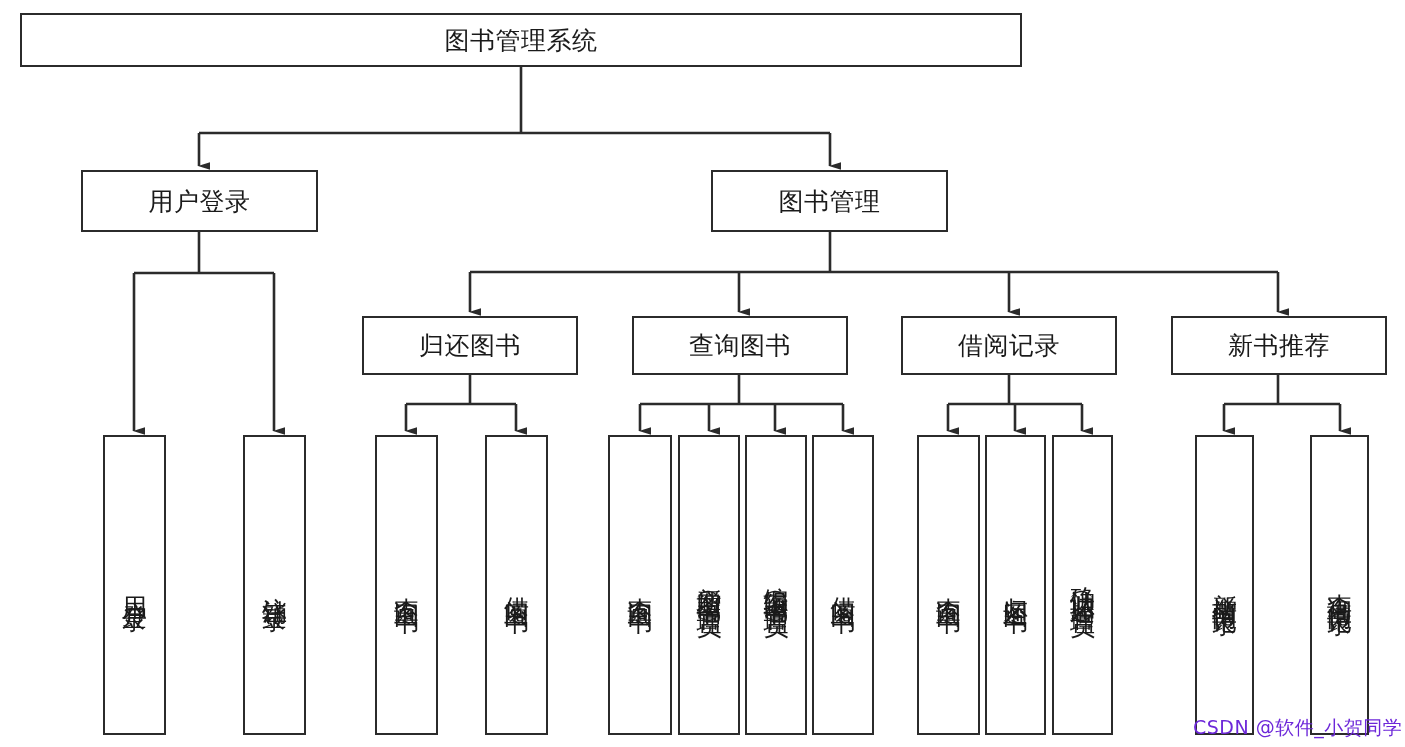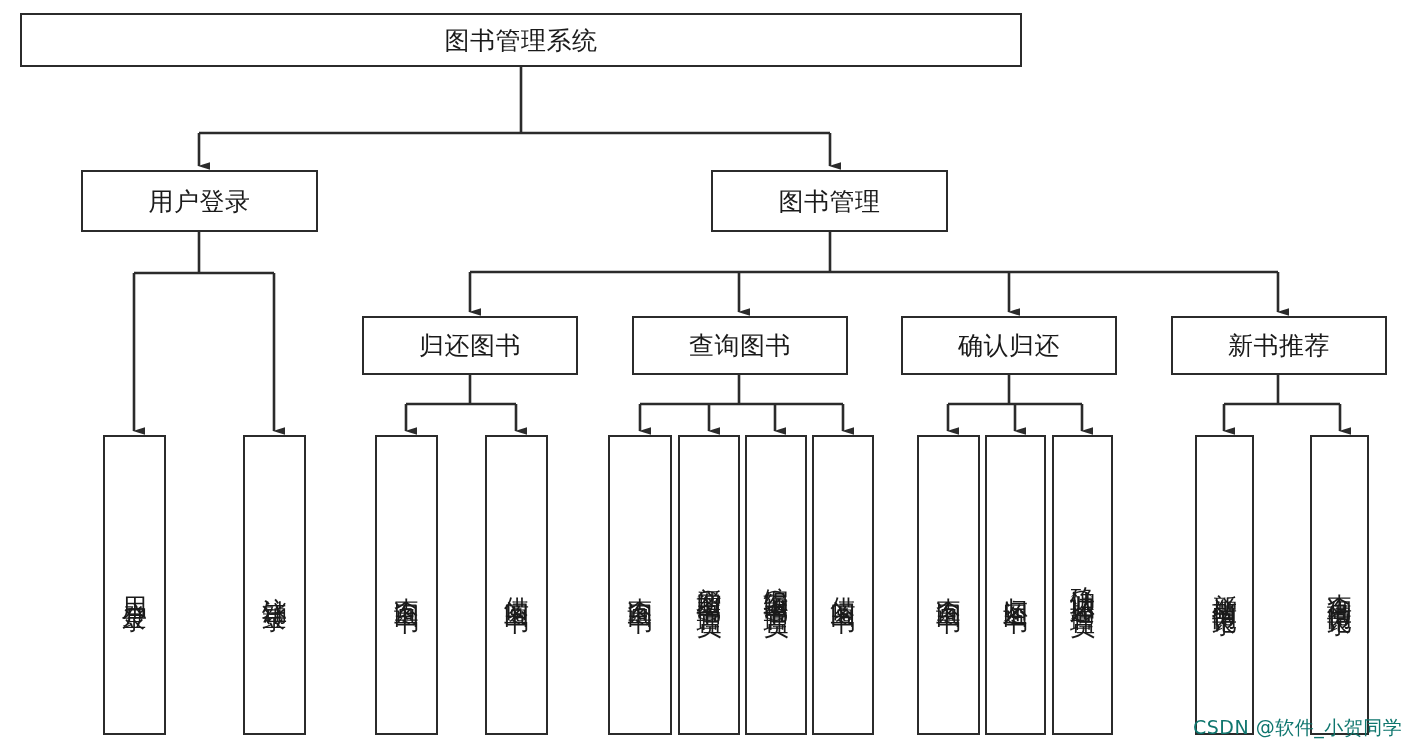--- a/index.html
+++ b/index.html
@@ -50,21 +50,21 @@
   .node.vertical .label {
     writing-mode: vertical-rl;
     text-orientation: upright;
     font-size: 25px;
     letter-spacing: 4px;
     line-height: 1;
     max-height: 100%;
   }
   #watermark {
     position: absolute;
-    color: #0f766e;
+    color: #6d28d9;
     font-size: 19px;
     white-space: nowrap;
     letter-spacing: 0.5px;
   }
 </style>
 </head>
 <body>
 
 <div id="canvas">
 
@@ -129,21 +129,21 @@
     <span class="label">图书管理</span>
   </div>
 
   <div class="node horizontal" style="left:362px; top:316px; width:216px; height:59px;">
     <span class="label">归还图书</span>
   </div>
   <div class="node horizontal" style="left:632px; top:316px; width:216px; height:59px;">
     <span class="label">查询图书</span>
   </div>
   <div class="node horizontal" style="left:901px; top:316px; width:216px; height:59px;">
-    <span class="label">确认归还</span>
+    <span class="label">借阅记录</span>
   </div>
   <div class="node horizontal" style="left:1171px; top:316px; width:216px; height:59px;">
     <span class="label">新书推荐</span>
   </div>
 
   <div class="node vertical" style="left:103px; top:435px; width:63px; height:300px;">
     <span class="label">用户登录</span>
   </div>
   <div class="node vertical" style="left:243px; top:435px; width:63px; height:300px;">
     <span class="label">注销登录</span>

